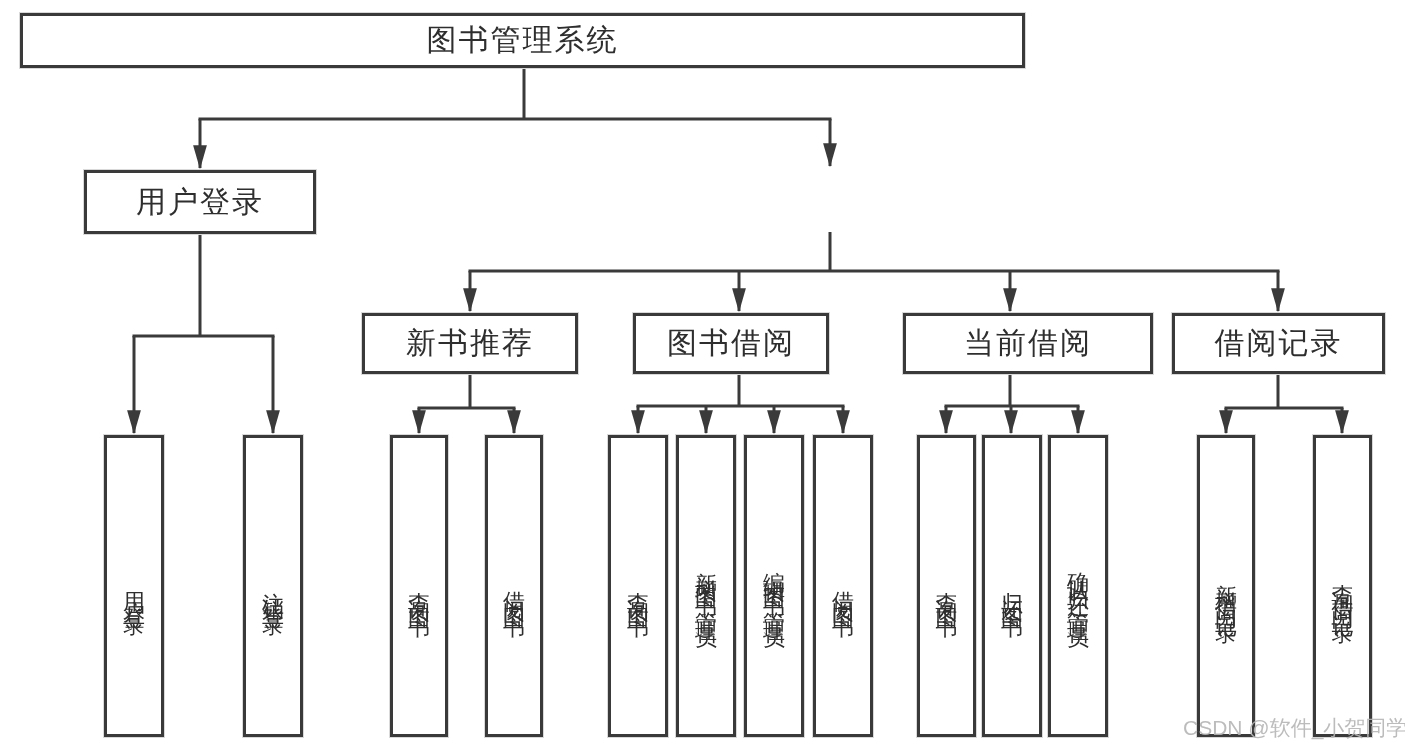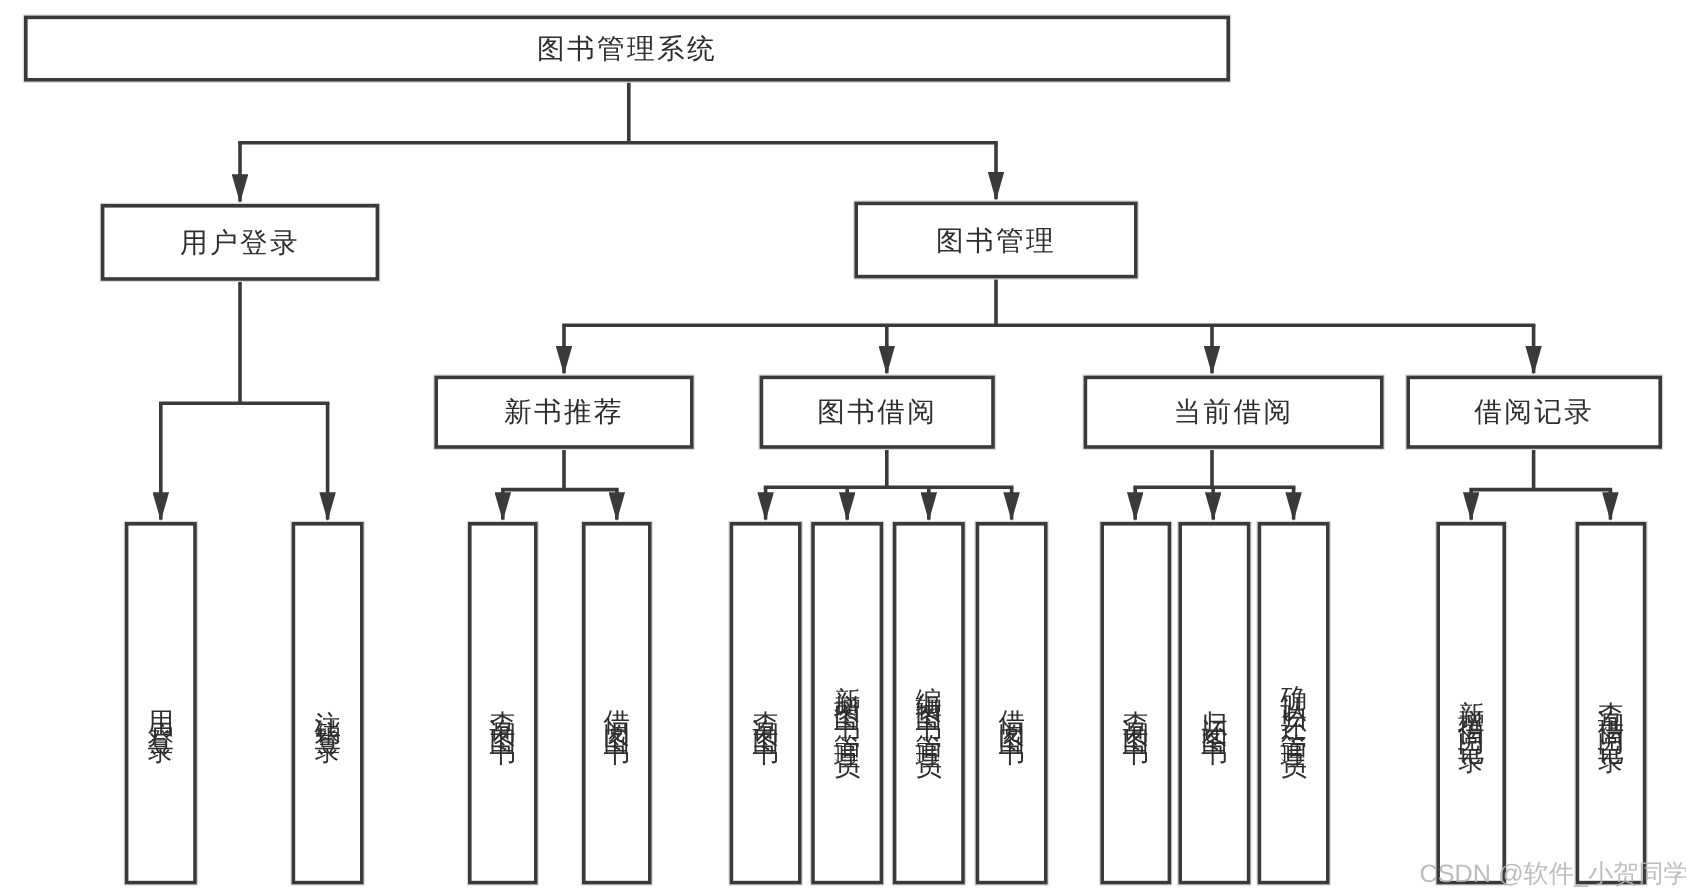--- a/index.html
+++ b/index.html
@@ -15,21 +15,21 @@
     color:var(--text);overflow:hidden;
   }
   #connectors{position:absolute;left:0;top:0;width:1405px;height:747px;}
   .connector{stroke:var(--line);stroke-width:3;fill:none;}
   .ah{fill:var(--line);stroke:none;}
   .box{
     position:absolute;border:3px solid var(--line);background:#fff;
     box-sizing:border-box;display:flex;align-items:center;justify-content:center;
     box-shadow:0 0 0 1px #d9d9d9;
   }
-  .hlabel{font-size:23px;letter-spacing:2px;white-space:nowrap;}
+  .hlabel{font-size:30px;letter-spacing:2px;white-space:nowrap;}
   .leaf .vlabel{
     writing-mode:vertical-rl;text-orientation:mixed;
     font-size:22px;letter-spacing:8px;line-height:1;margin-bottom:-8px;
     white-space:nowrap;
   }
   #watermark{
     position:absolute;left:1183px;top:714px;z-index:9;
     font-size:21px;color:var(--watermark);opacity:.9;white-space:nowrap;
   }
 </style>
@@ -78,23 +78,20 @@
     <path class="connector" d="M1226,408 V433" marker-end="url(#arrow)"></path>
     <path class="connector" d="M1342,408 V433" marker-end="url(#arrow)"></path>
   </svg>
 
   <div class="box" style="left:20px;top:13px;width:1005px;height:55px;">
     <span class="hlabel">图书管理系统</span>
   </div>
 
   <div class="box" style="left:84px;top:170px;width:232px;height:64px;">
     <span class="hlabel">用户登录</span>
-  </div>
-  <div class="box" style="left:712px;top:168px;width:236px;height:64px;">
-    <span class="hlabel">图书管理</span>
   </div>
 
   <div class="box" style="left:362px;top:313px;width:216px;height:61px;">
     <span class="hlabel">新书推荐</span>
   </div>
   <div class="box" style="left:633px;top:313px;width:196px;height:61px;">
     <span class="hlabel">图书借阅</span>
   </div>
   <div class="box" style="left:903px;top:313px;width:250px;height:61px;">
     <span class="hlabel">当前借阅</span>

